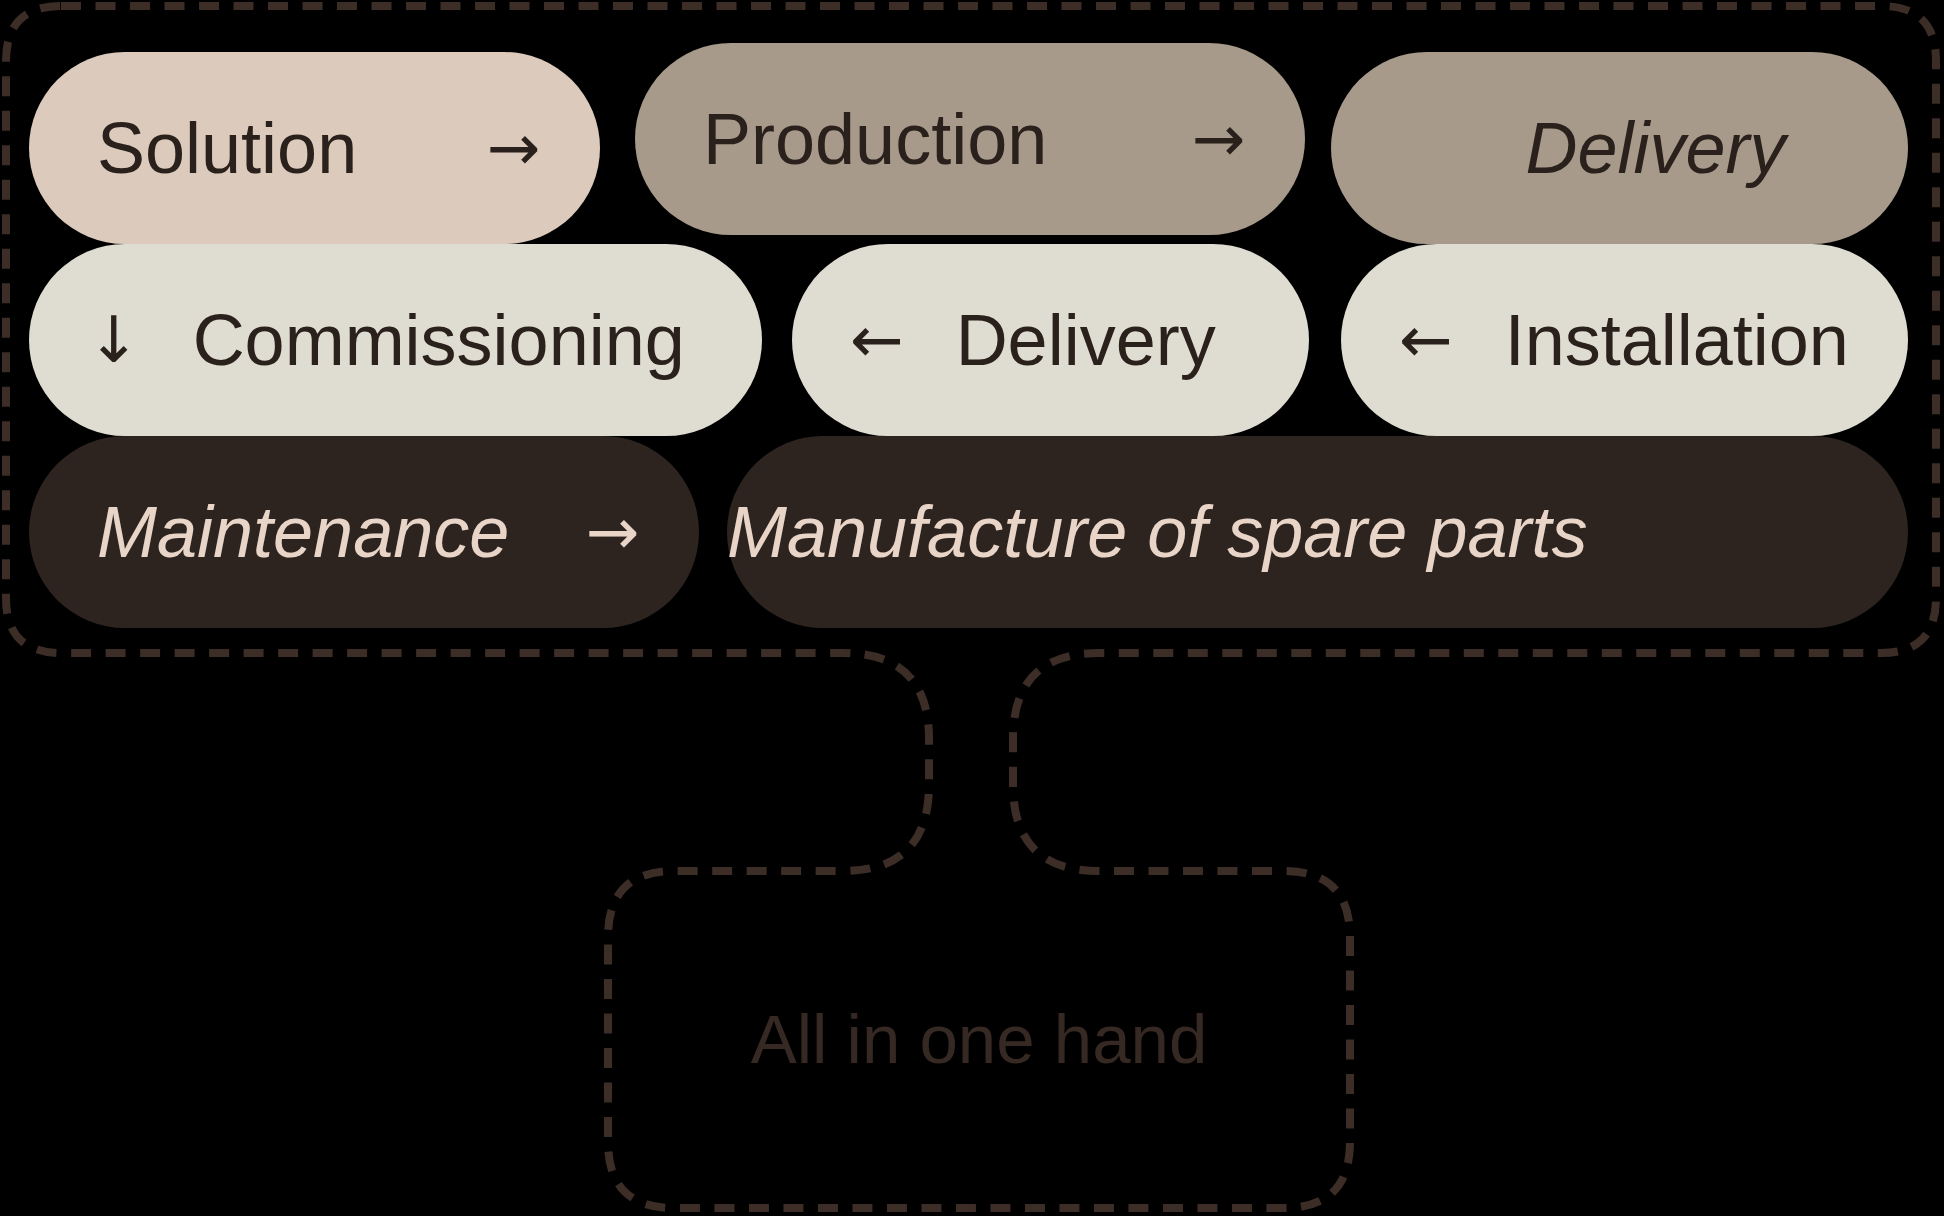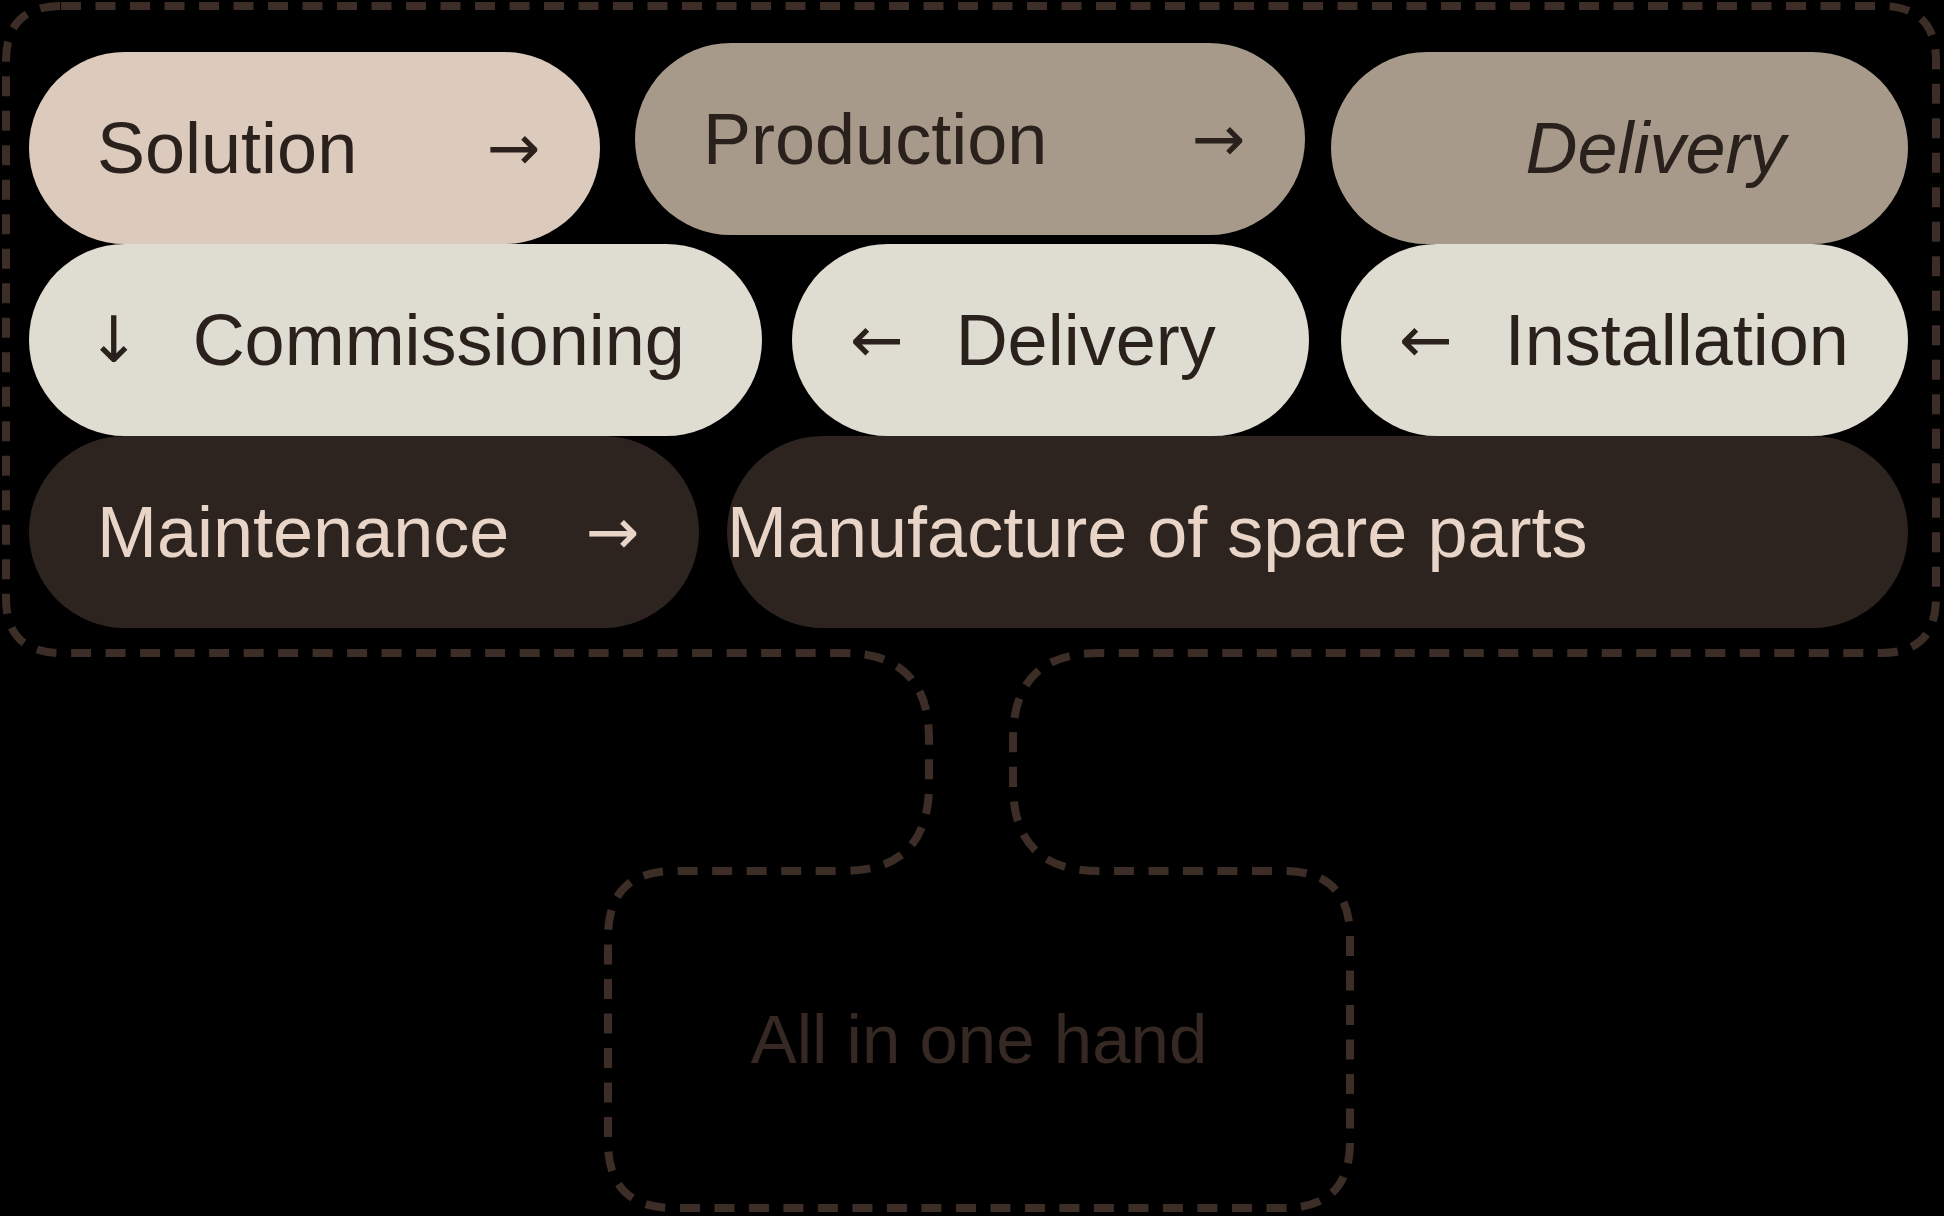--- a/index.html
+++ b/index.html
@@ -47,21 +47,21 @@
     font-family:"DejaVu Sans",sans-serif;
     font-size:64px;
     line-height:1;
     color:var(--c-text_dark);
     white-space:nowrap;
   }
   .blush{background:var(--c-pill_blush);}
   .taupe{background:var(--c-pill_taupe);}
   .light{background:var(--c-pill_light);}
   .dark{background:var(--c-pill_dark);}
-  .dark .lbl,.dark .arrow{color:var(--c-text_light);}
+  .dark .lbl,.dark .arrow{color:var(--c-text_light);font-style:italic;}
 
   .spread{justify-content:space-between;padding:0 60px 0 68px;}
   .lead-arrow{justify-content:flex-start;gap:52px;padding-left:58px;}
   .text-only{justify-content:center;padding-left:72px;font-style:italic;}
   .centered{justify-content:flex-start;}
 
   
   .p-solution{left:29px;top:52px;width:571px;}
   .p-production{left:635px;top:43px;width:670px;}
   .p-delivery{left:1331px;top:52px;width:577px;}

